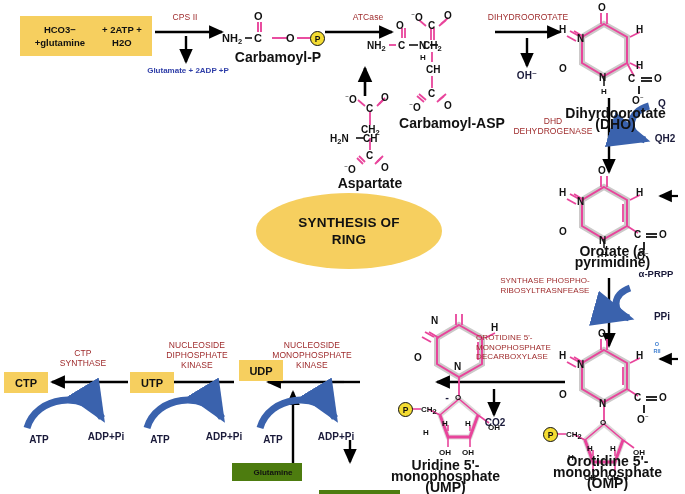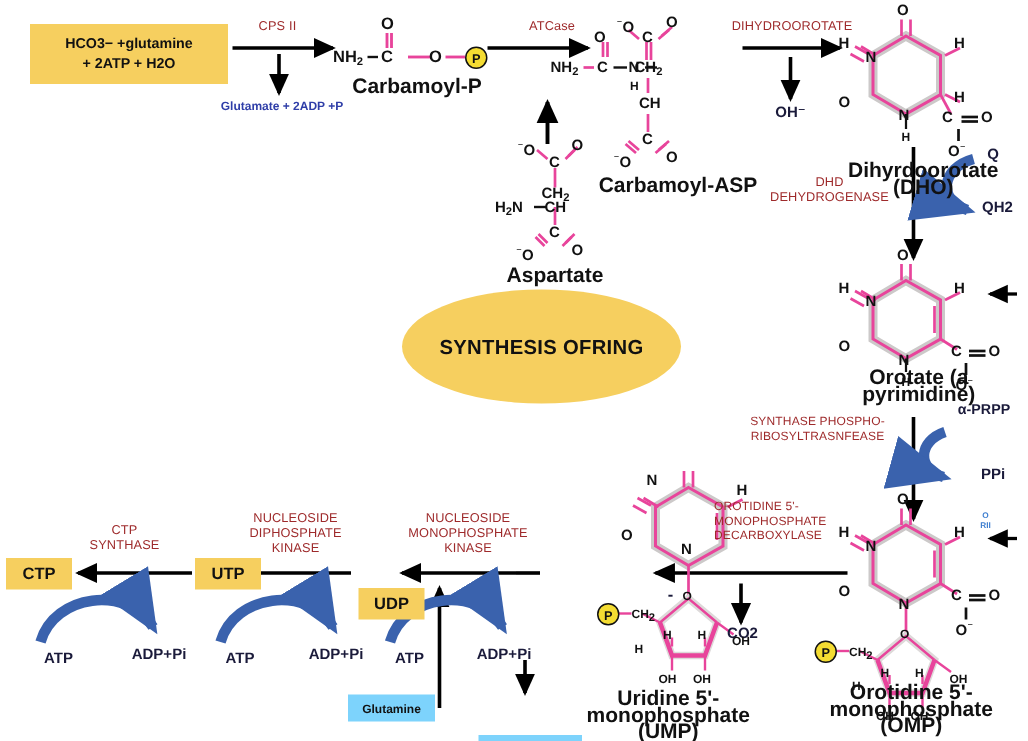--- a/index.html
+++ b/index.html
@@ -30,23 +30,23 @@
   
   .ybox{
     background:#f6cf5f;border:0;
     color:#111;font-weight:bold;font-size:10px;
     display:flex;align-items:center;justify-content:center;
     text-align:center;line-height:12px;
   }
   .ybox.sub{font-size:11px;}
   .ybox.start{font-size:9.5px;line-height:13px;padding:0 4px;}
   .gbox{
-    background:#7dd3fc;border:0;color:#111;
+    background:#4d7c0f;border:0;color:#111;
     font-weight:bold;font-size:8px;
-    display:flex;align-items:center;justify-content:center;text-align:center;
+    display:flex;align-items:center;justify-content:center;text-align:center;padding-left:12px;
   }
   
   #ellipse{
     background:#f6cf5f;border-radius:50%;
     display:flex;align-items:center;justify-content:center;
     text-align:center;color:#111;font-weight:bold;
     font-size:13.5px;line-height:17px;letter-spacing:.2px;
   }
   
   .atom{
@@ -262,21 +262,21 @@
         <line x1="421" y1="409" x2="412" y2="409"></line>
         <line x1="448" y1="437" x2="448" y2="447"></line>
         <line x1="470" y1="437" x2="470" y2="447"></line>
         <line x1="478" y1="415" x2="489" y2="423"></line>
         <line x1="448" y1="425" x2="448" y2="431"></line>
         <line x1="470" y1="425" x2="470" y2="431"></line>
       </g>
     </g>
   </svg>
 
-  <div class="abs ybox start" style="left:20px;top:16px;width:124px;height:40px;flex-direction:column;">
+  <div class="abs ybox start" style="left:20px;top:16px;width:124px;height:40px;">
     <span>HCO3− +glutamine</span>
     <span>+ 2ATP + H2O</span>
   </div>
 
   <div class="abs enz" style="left:150px;top:12px;width:70px;">CPS II</div>
 
   <div class="abs blue-note" style="left:128px;top:66px;width:120px;">Glutamate + 2ADP +P</div>
 
   <div>
     <div class="atom abs" style="left:254px;top:11px;">O</div>
@@ -337,21 +337,21 @@
   </div>
   <div class="abs cmpd" style="left:548px;top:108px;width:135px;">Dihyrdoorotate (DHO)</div>
 
   <div class="abs enz" style="left:505px;top:116px;width:96px;">
     <div>DHD</div>
     <div>DEHYDROGENASE</div>
   </div>
   <div class="abs cofac" style="left:650px;top:98px;width:24px;">Q</div>
   <div class="abs cofac" style="left:648px;top:133px;width:34px;">QH2</div>
 
-  <div class="abs" id="ellipse" style="left:268px;top:193px;width:186px;height:76px;flex-direction:row;">
+  <div class="abs" id="ellipse" style="left:256px;top:193px;width:186px;height:76px;flex-direction:column;">
     <div>SYNTHESIS OF</div>
     <div>RING</div>
   </div>
 
   <div>
     <div class="atom abs m" style="left:598px;top:165px;">O</div>
     <div class="atom abs m" style="left:559px;top:187px;">H</div>
     <div class="atom abs m" style="left:577px;top:196px;">N</div>
     <div class="atom abs m" style="left:559px;top:226px;">O</div>
     <div class="atom abs m" style="left:599px;top:235px;">N</div>
@@ -435,21 +435,21 @@
     <div>DIPHOSPHATE</div>
     <div>KINASE</div>
   </div>
   <div class="abs enz" style="left:44px;top:348px;width:78px;">
     <div>CTP</div>
     <div>SYNTHASE</div>
   </div>
 
   <div class="abs ybox sub" style="left:4px;top:372px;width:44px;height:21px;">CTP</div>
   <div class="abs ybox sub" style="left:130px;top:372px;width:44px;height:21px;">UTP</div>
-  <div class="abs ybox sub" style="left:239px;top:392px;width:44px;height:21px;">UDP</div>
+  <div class="abs ybox sub" style="left:239px;top:360px;width:44px;height:21px;">UDP</div>
 
   <div class="abs cofac" style="left:22px;top:434px;width:34px;">ATP</div>
   <div class="abs cofac" style="left:80px;top:431px;width:52px;">ADP+Pi</div>
   <div class="abs cofac" style="left:143px;top:434px;width:34px;">ATP</div>
   <div class="abs cofac" style="left:198px;top:431px;width:52px;">ADP+Pi</div>
   <div class="abs cofac" style="left:256px;top:434px;width:34px;">ATP</div>
   <div class="abs cofac" style="left:310px;top:431px;width:52px;">ADP+Pi</div>
 
   <div class="abs gbox" style="left:232px;top:463px;width:58px;height:18px;">Glutamine</div>
   <div class="abs gbox" style="left:319px;top:490px;width:69px;height:18px;">Glutamate</div>

